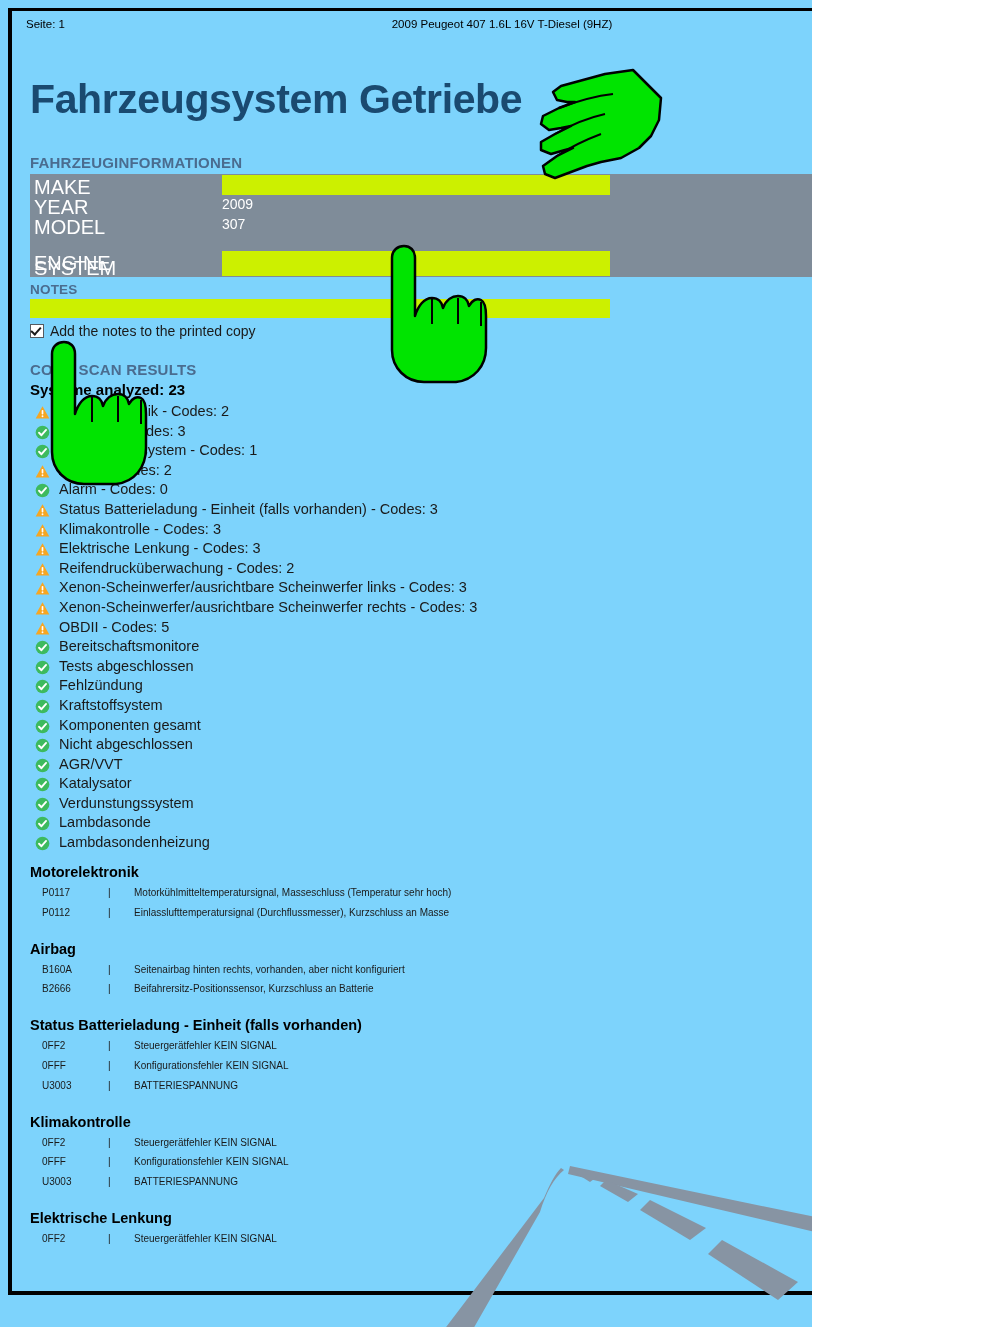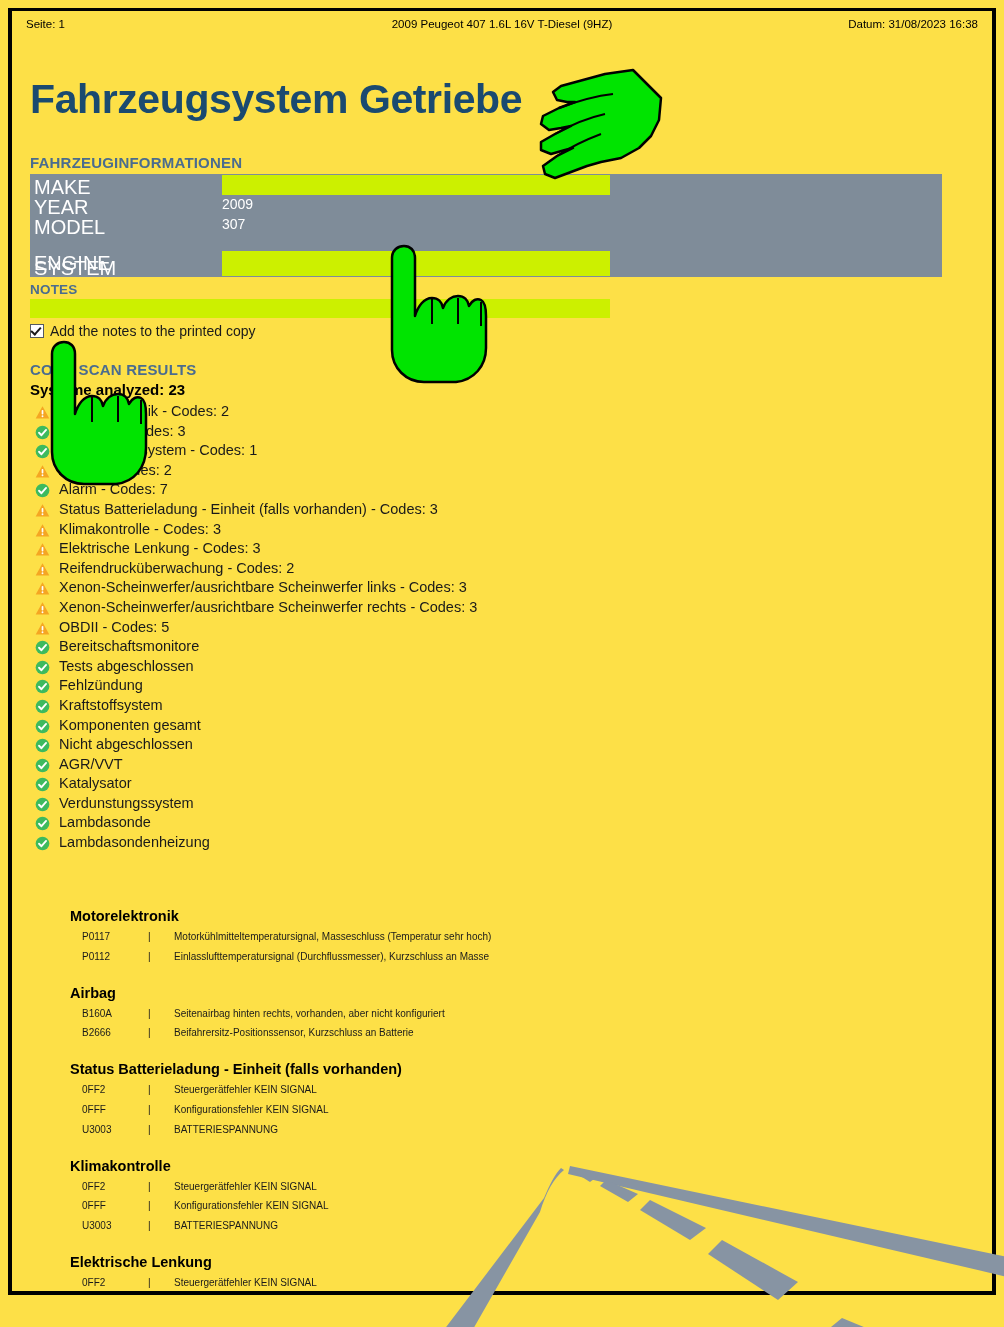--- a/index.html
+++ b/index.html
@@ -13,23 +13,23 @@
     height: 1327px;
     font-family: "Liberation Sans", sans-serif;
     overflow: hidden;
     position: relative;
   }
 
   
   #page {
     position: absolute;
     left: 0; top: 0;
-    width: 1004px;
+    width: 812px;
     height: 1327px;
-    background: #fde047;
+    background: #7dd3fc;
     overflow: hidden;
   }
   .frame-border {
     position: absolute;
     background: #000000;
   }
   .fb-left   { left: 8px;  top: 8px;   width: 4px;  height: 1287px; }
   .fb-right  { left: 992px;top: 8px;   width: 4px;  height: 1287px; }
   .fb-bottom { left: 8px;  top: 1291px;width: 988px;height: 4px; }
   .fb-top    { left: 8px;  top: 8px;   width: 988px;height: 3px; }
@@ -200,23 +200,22 @@
     top: 3px;
     width: 15px;
     height: 15px;
   }
   .ico svg { display: block; width: 15px; height: 15px; }
 
   
   #details {
     position: absolute;
     left: 18px;
-    top: 856px;
+    top: 812px;
     width: 760px;
-    margin-left: 40px;
   }
   .detail-block { margin-bottom: 16px; }
   .detail-title {
     font-size: 14.5px;
     font-weight: bold;
     color: #000000;
     white-space: nowrap;
     line-height: 20px;
     margin-bottom: 1px;
   }
@@ -325,21 +324,21 @@
               <path d="M8 1.2 L15.3 14.4 L0.7 14.4 Z" fill="#f5a623"></path>
               <rect x="7.1" y="5.4" width="1.8" height="4.6" rx="0.8" fill="#ffffff"></rect>
               <circle cx="8" cy="12" r="1" fill="#ffffff"></circle>
             </svg>
           </span><span>Airbag - Codes: 2</span></div>
         <div class="scan-item"><span class="ico">
             <svg viewBox="0 0 16 16">
               <circle cx="8" cy="8" r="7.3" fill="#3dba5e"></circle>
               <path d="M4.3 8.3 L6.9 10.9 L11.8 5.2" stroke="#ffffff" stroke-width="2" fill="none" stroke-linecap="round" stroke-linejoin="round"></path>
             </svg>
-          </span><span>Alarm - Codes: 7</span></div>
+          </span><span>Alarm - Codes: 0</span></div>
         <div class="scan-item"><span class="ico">
             <svg viewBox="0 0 16 16">
               <path d="M8 1.2 L15.3 14.4 L0.7 14.4 Z" fill="#f5a623"></path>
               <rect x="7.1" y="5.4" width="1.8" height="4.6" rx="0.8" fill="#ffffff"></rect>
               <circle cx="8" cy="12" r="1" fill="#ffffff"></circle>
             </svg>
           </span><span>Status Batterieladung - Einheit (falls vorhanden) - Codes: 3</span></div>
         <div class="scan-item"><span class="ico">
             <svg viewBox="0 0 16 16">
               <path d="M8 1.2 L15.3 14.4 L0.7 14.4 Z" fill="#f5a623"></path>

